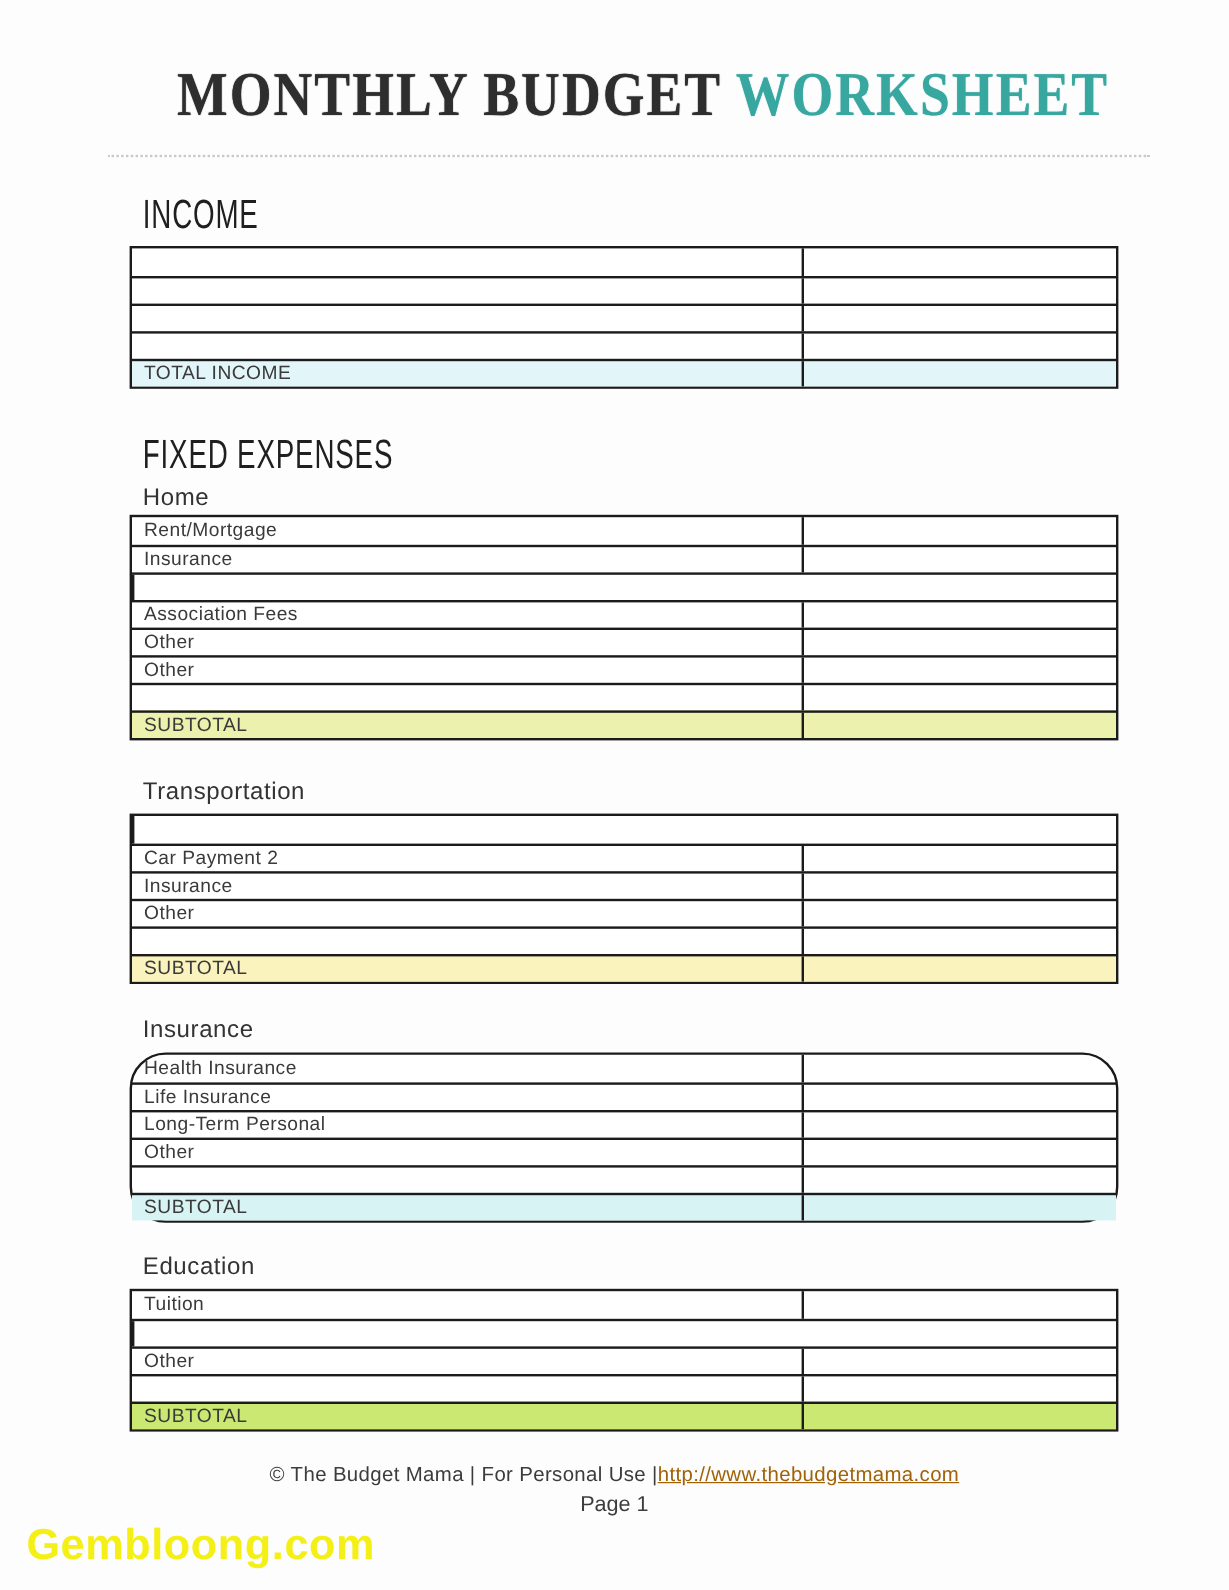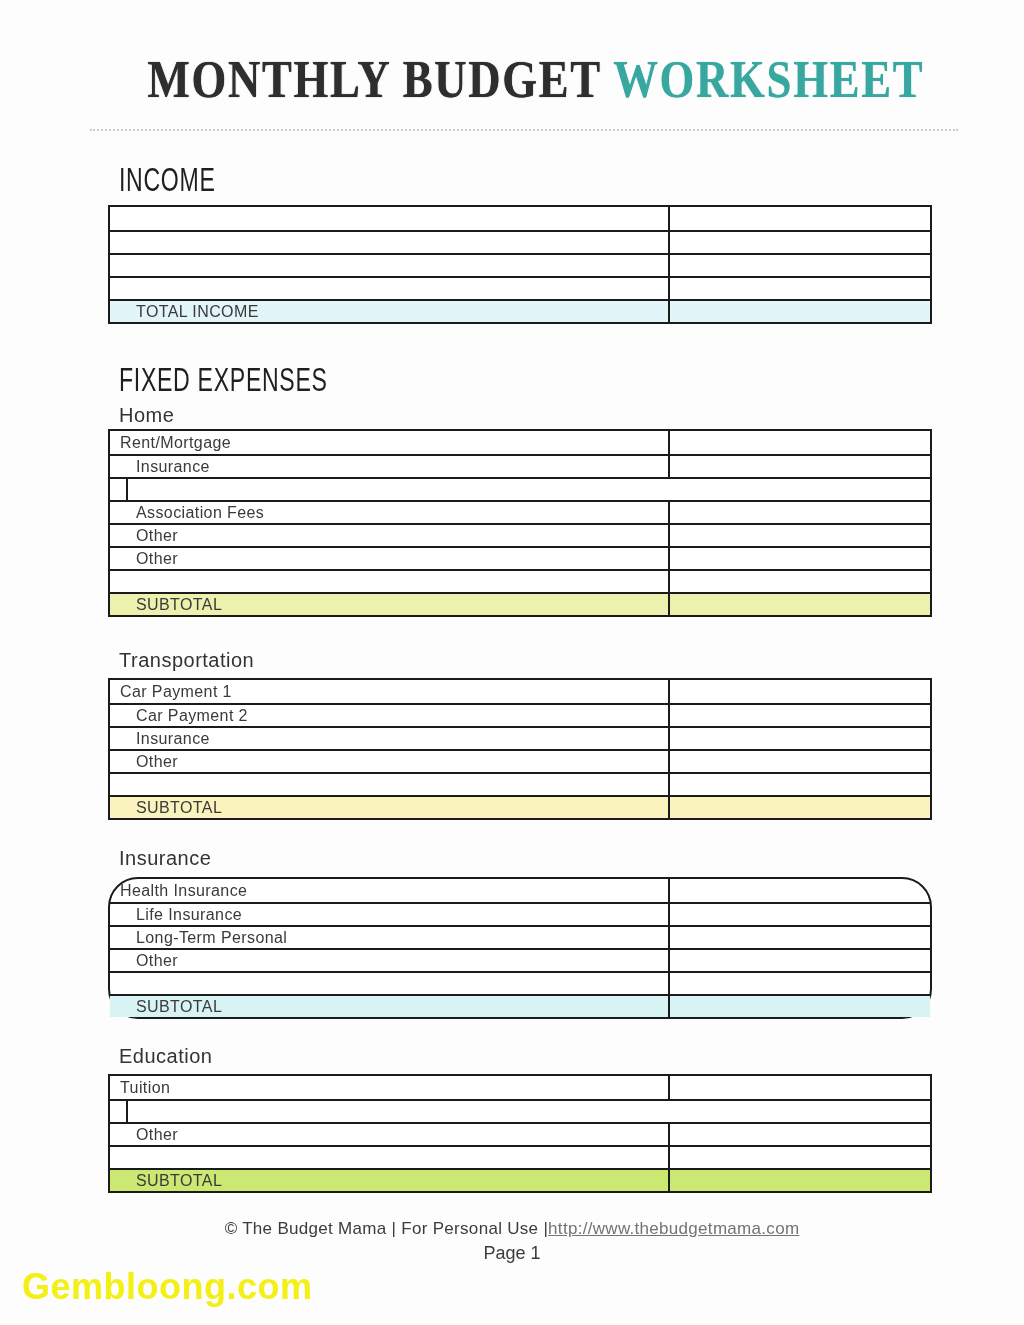--- a/index.html
+++ b/index.html
@@ -59,21 +59,21 @@
   .table {
     position: absolute; left: 108px; width: 824px;
     border: 2px solid #1b1b1b; background: #fff;
   }
   .t-income { top: 205px; }
   .t-home { top: 429px; }
   .t-transportation { top: 678px; }
   .t-insurance { top: 877px; border-radius: 30px; }
   .t-education { top: 1074px; }
   .row { display: flex; height: 23px; align-items: center; }
-  .row + .row { border-top: 2px solid #1b1b1b; padding-left: 16px; }
+  .row + .row { border-top: 2px solid #1b1b1b; }
   .cl {
     flex: 1 1 auto; padding-left: 10px;
     font-size: 16px; letter-spacing: 0.4px; color: #3a3a3a;
     overflow: hidden; white-space: nowrap;
   }
   .ca { width: 262px; align-self: stretch; border-left: 2px solid #1b1b1b; }
 
   
   .footer-line1 {
     position: absolute; top: 1219px; left: 0; width: 100%;
@@ -165,21 +165,20 @@
     </div>
     <div class="row" style="background-color: rgb(236, 241, 173);">
       <div class="cl">SUBTOTAL</div>
       <div class="ca"></div>
     </div>
   </div>
 
   <div class="group-label gl-transportation">Transportation</div>
   <div class="table t-transportation">
     <div class="row">
-      <div class="cl">Car Payment 1</div>
       <div class="ca"></div>
     </div>
     <div class="row">
       <div class="cl">Car Payment 2</div>
       <div class="ca"></div>
     </div>
     <div class="row">
       <div class="cl">Insurance</div>
       <div class="ca"></div>
     </div>
@@ -242,19 +241,19 @@
       <div class="cl"></div>
       <div class="ca"></div>
     </div>
     <div class="row" style="background-color: rgb(203, 233, 114);">
       <div class="cl">SUBTOTAL</div>
       <div class="ca"></div>
     </div>
   </div>
 
   <div class="footer-line1">
-    <span>© The Budget Mama | For Personal Use |</span><a href="#" style="color: #737373; margin-top: 24px;">http://www.thebudgetmama.com</a>
+    <span>© The Budget Mama | For Personal Use |</span><a href="#" style="color: #a16207; margin-top: 24px;">http://www.thebudgetmama.com</a>
   </div>
   <div class="footer-line2">Page 1</div>
 
   <div class="watermark" style="color: rgb(244, 239, 20);">Gembloong.com</div>
 
 </div>
 
 </body></html>

